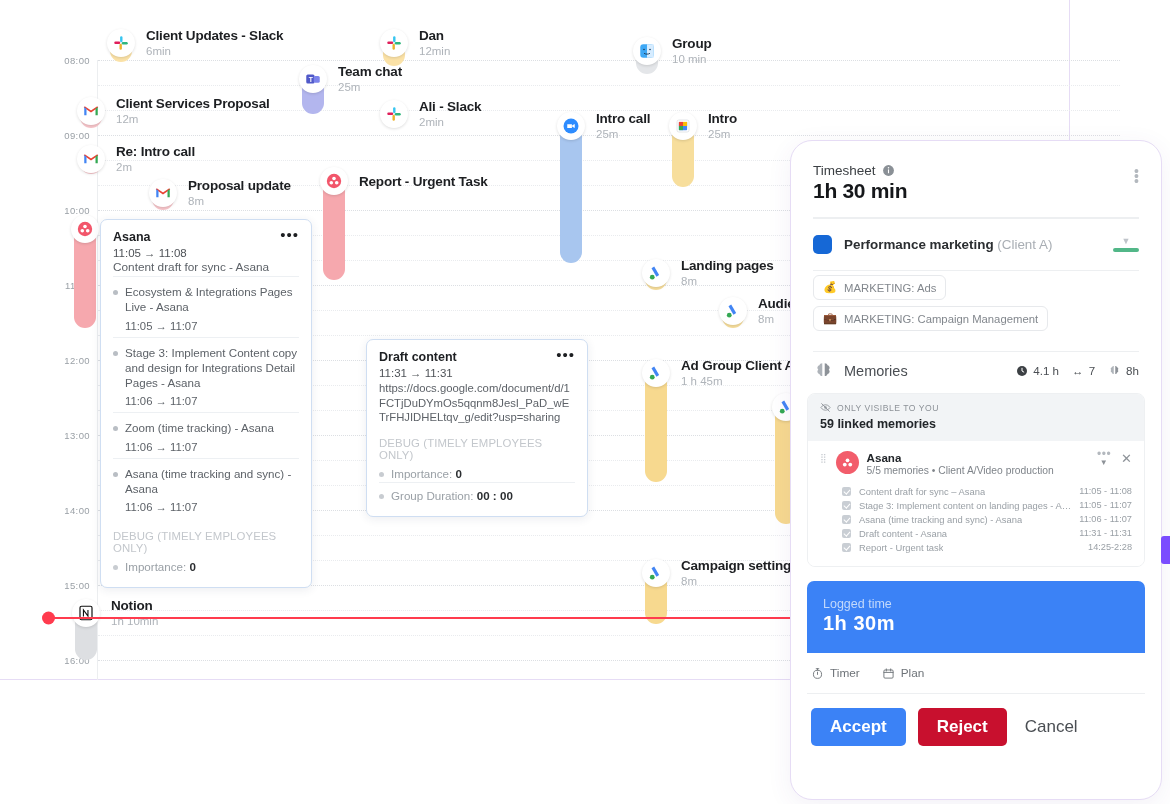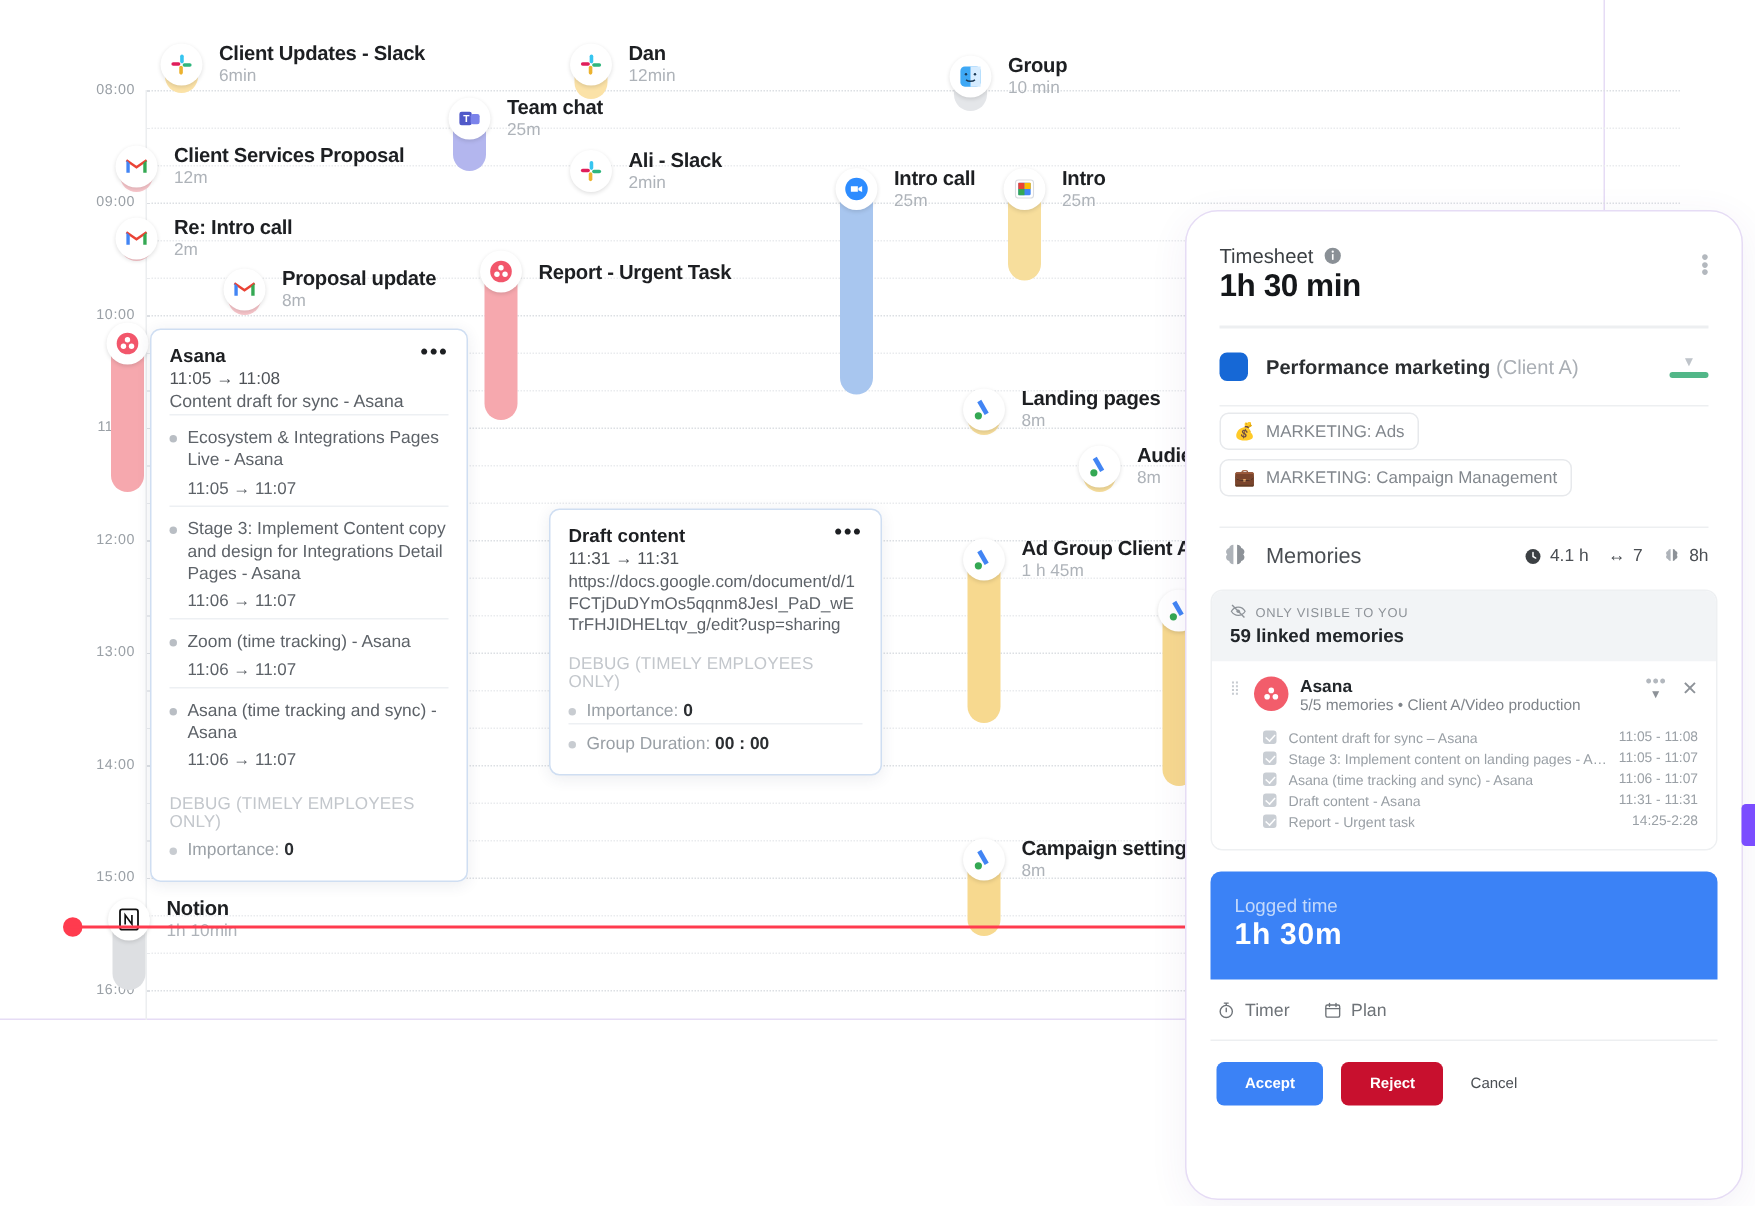--- a/index.html
+++ b/index.html
@@ -173,21 +173,21 @@
   .lg-val { font-size: 20px; font-weight: 700; color: #fff; letter-spacing: .5px; margin-top: 1px; }
   .chips { margin-left: 14px; display: flex; gap: 9px; align-items: center; }
   .chip {
     border: 1px solid #77a9f8; color: #a9c9fb; border-radius: 5px;
     font-size: 10.5px; padding: 7px 11px;
   }
   .chip.dark { background: #26292d; border-color: #26292d; color: #fff; font-weight: 700; display: flex; align-items: center; gap: 5px; }
   .tools { margin: 0 16px; border-bottom: 1px solid #edeff1; padding: 13px 4px; display: flex; gap: 22px; }
   .tool { font-size: 11.8px; color: #6e7378; display: flex; align-items: center; gap: 6px; }
   .actions { margin: 0 16px; padding: 14px 4px 0 4px; display: flex; align-items: center; gap: 12px; }
-  .btn { border: none; border-radius: 5px; font-size: 10px; font-weight: 700; padding: 9px 19px; cursor: pointer; font-family: inherit; }
+  .btn { border: none; border-radius: 5px; font-size: 17px; font-weight: 700; padding: 9px 19px; cursor: pointer; font-family: inherit; }
   .btn-accept { background: #3b82f6; color: #fff; }
   .btn-reject { background: #c8102e; color: #fff; }
   .btn-cancel { background: transparent; color: #4a4e53; font-weight: 400; padding-left: 6px; }
   .purple-notch {
     position: absolute; left: 1161px; top: 536px; width: 10px; height: 28px;
     background: #7b4dff; border-radius: 3px 0 0 3px;
   }
 </style>
 </head>
 <body>

